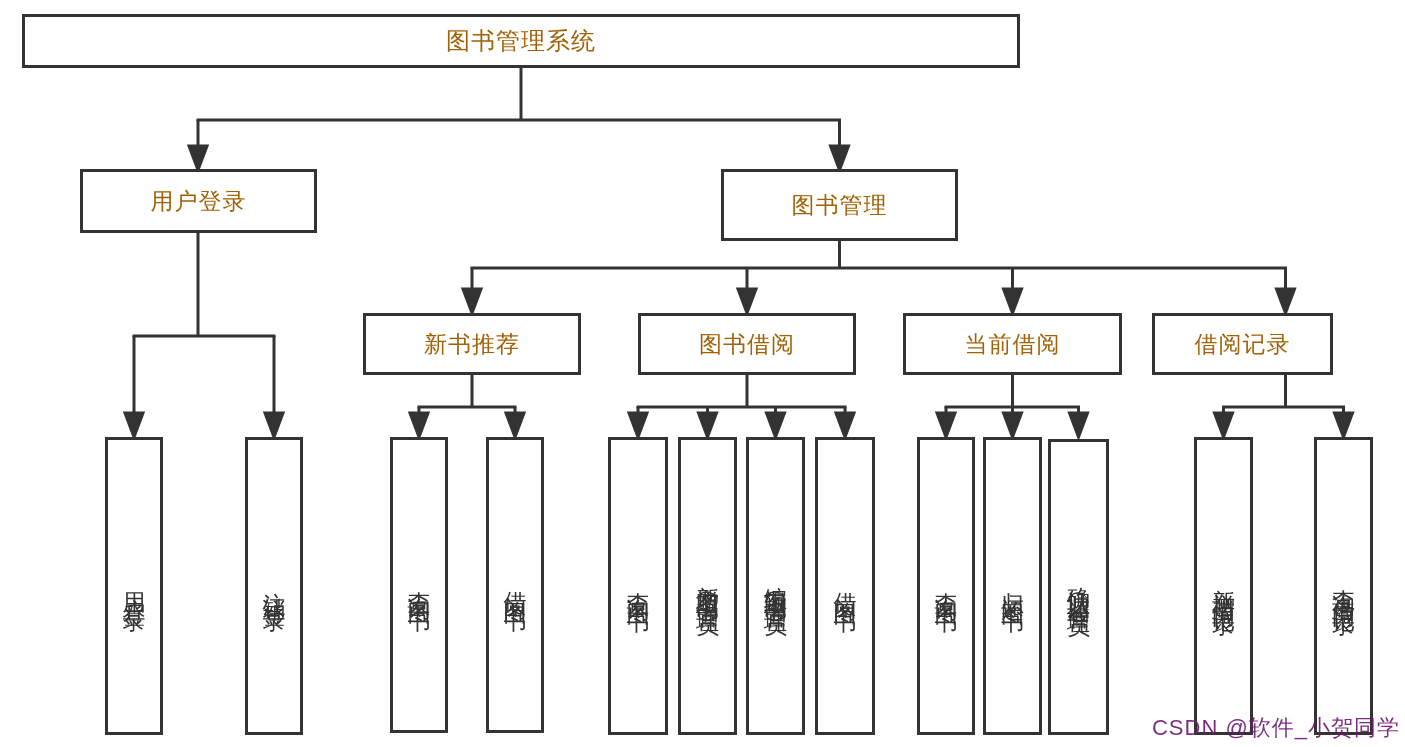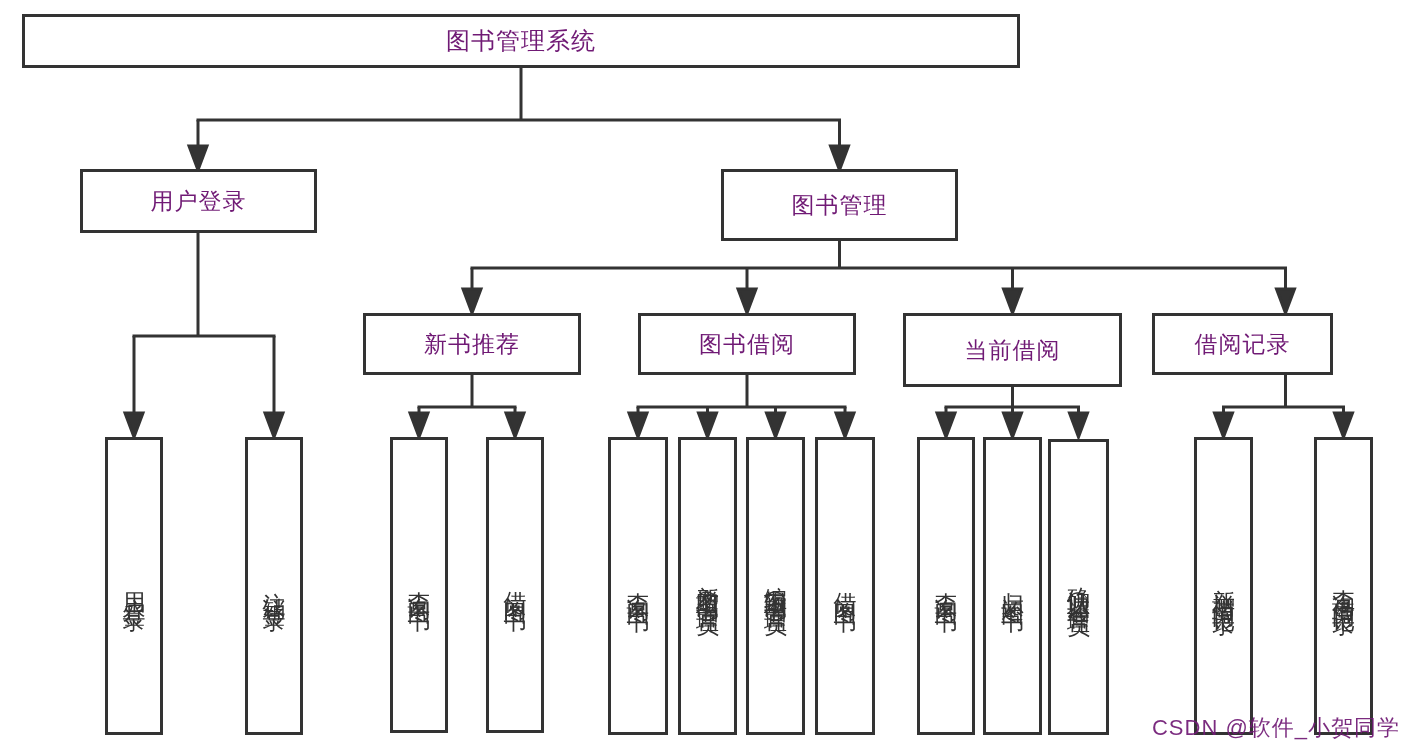--- a/index.html
+++ b/index.html
@@ -25,21 +25,21 @@
     box-sizing: border-box;
     display: flex;
     align-items: center;
     justify-content: center;
     z-index: 2;
   }
   .h-label {
     font-size: 23px;
     letter-spacing: 1px;
     white-space: nowrap;
-    color: #701a75;
+    color: #a16207;
   }
   .root-label { font-size: 24px; }
   .v-label {
     writing-mode: vertical-rl;
     text-orientation: mixed;
     font-size: 23px;
     letter-spacing: 6px;
     line-height: 1;
     color: #333333;
     white-space: nowrap;
@@ -134,21 +134,21 @@
   <div class="box" style="left:721px; top:169px; width:237px; height:72px;">
     <span class="h-label">图书管理</span>
   </div>
 
   <div class="box" style="left:363px; top:313px; width:218px; height:62px;">
     <span class="h-label">新书推荐</span>
   </div>
   <div class="box" style="left:638px; top:313px; width:218px; height:62px;">
     <span class="h-label">图书借阅</span>
   </div>
-  <div class="box" style="left:903px; top:313px; width:219px; height:74px;">
+  <div class="box" style="left:903px; top:313px; width:219px; height:62px;">
     <span class="h-label">当前借阅</span>
   </div>
   <div class="box" style="left:1152px; top:313px; width:181px; height:62px;">
     <span class="h-label">借阅记录</span>
   </div>
 
   <div class="box leaf" style="left:105px; top:437px; width:58px; height:298px;">
     <span class="v-label">用户登录</span>
   </div>
   <div class="box leaf" style="left:245px; top:437px; width:58px; height:298px;">

